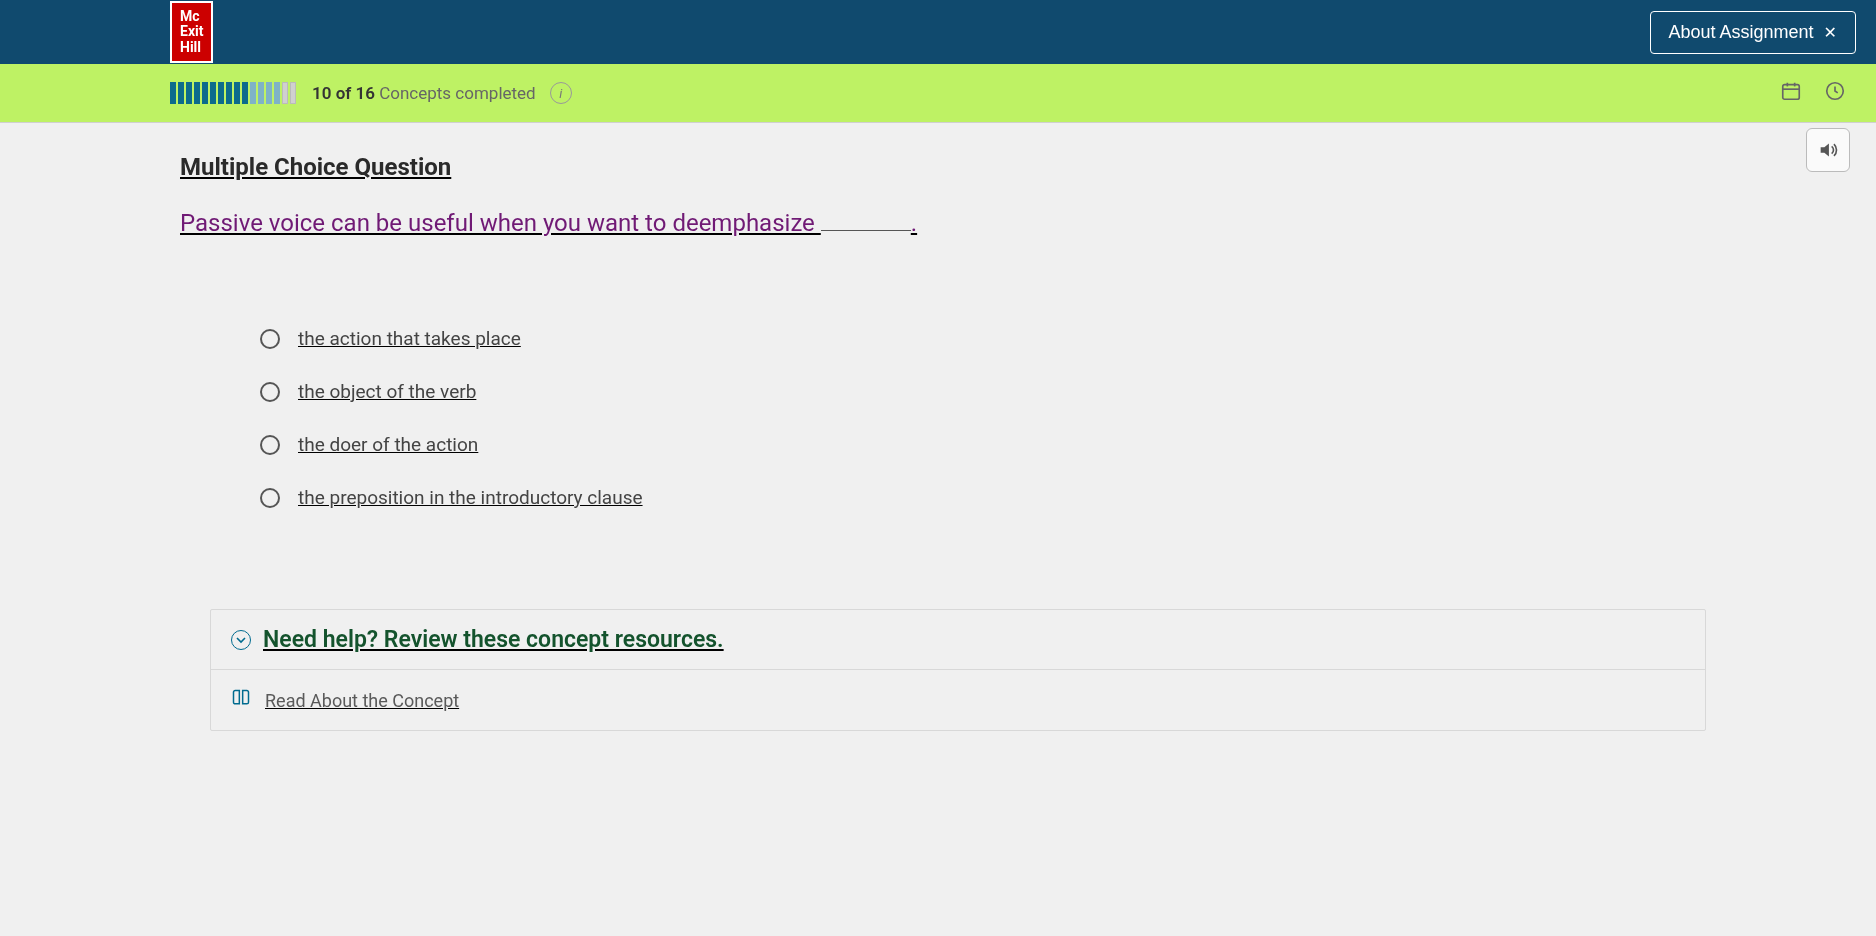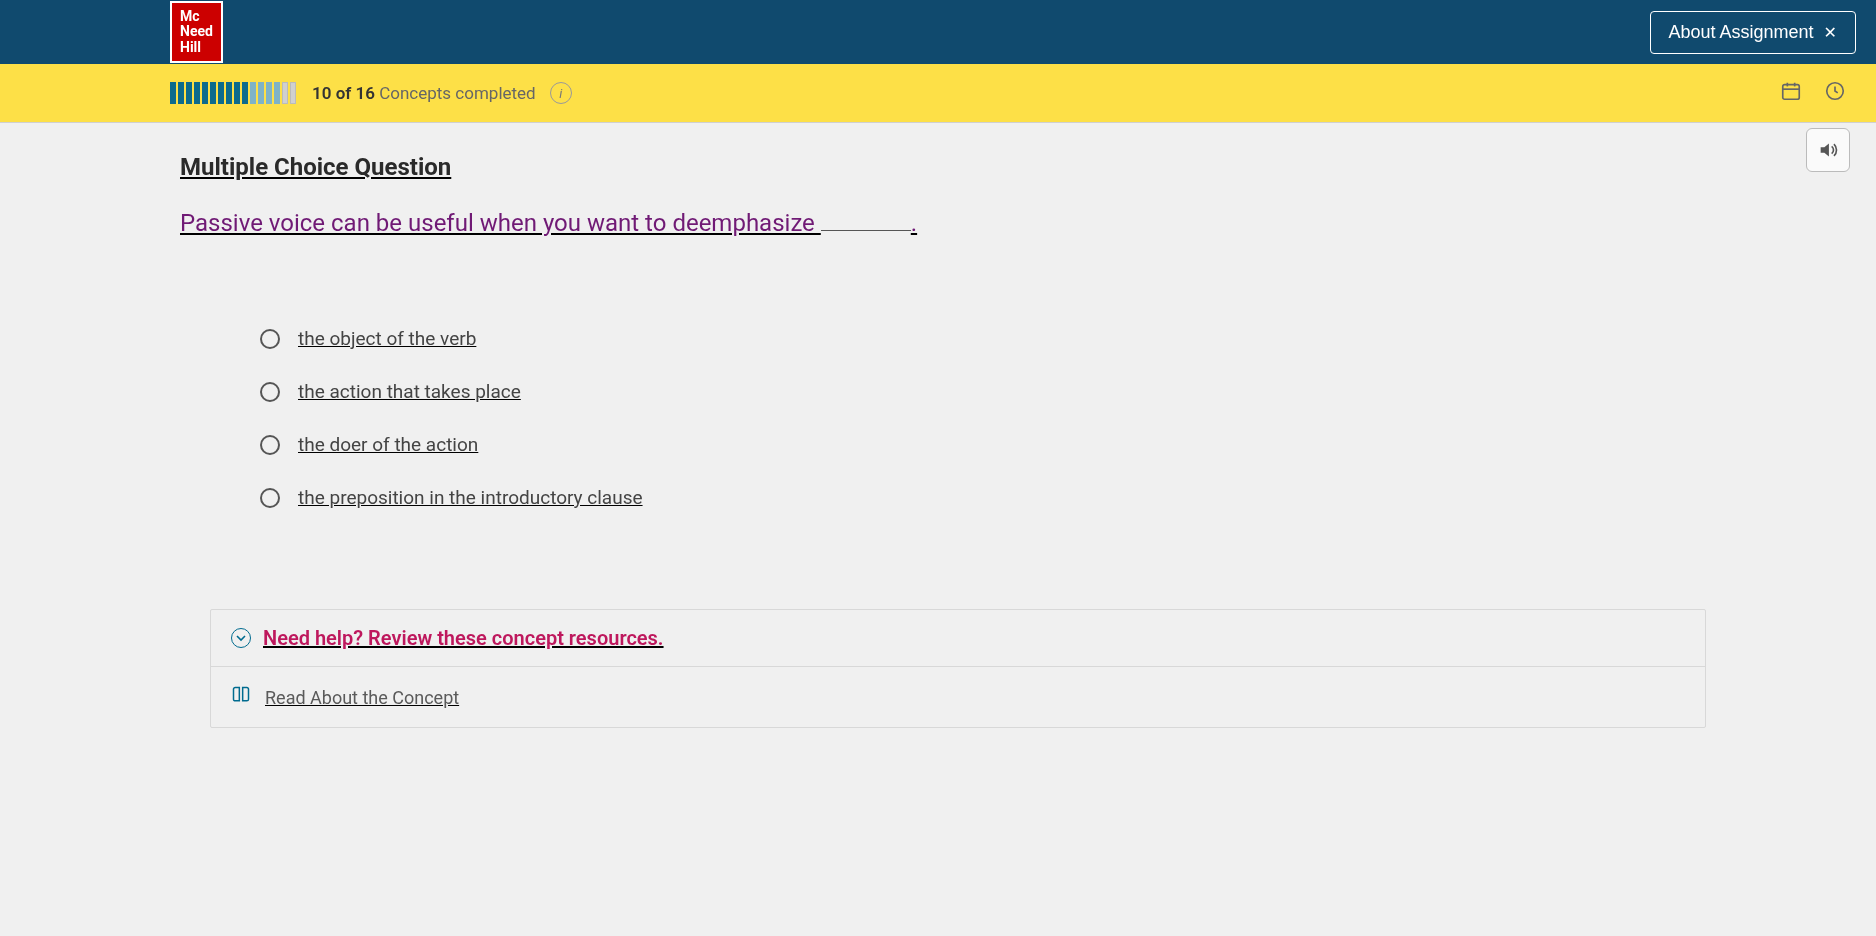--- a/index.html
+++ b/index.html
@@ -48,21 +48,21 @@
     }
     .exit-btn .x {
       font-size: 16px;
     }
     .progress-row {
       display: flex;
       align-items: center;
       padding: 18px 170px 18px 170px;
       border-bottom: 1px solid #d0d0d0;
       position: relative;
-      background: #fde047;
+      background: #bef264;
     }
     .progress-bars {
       display: flex;
       gap: 2px;
       margin-right: 16px;
     }
     .pbar {
       width: 6px;
       height: 22px;
     }
@@ -164,23 +164,23 @@
     .help-section {
       margin-left: 30px;
       border: 1px solid #d8d8d8;
       border-radius: 2px;
     }
     .help-header {
       padding: 16px 20px;
       display: flex;
       align-items: center;
       gap: 12px;
-      color: #be185d;
+      color: #14532d;
       font-weight: 600;
-      font-size: 20px;
+      font-size: 23px;
       cursor: pointer;
       border-bottom: 1px solid #d8d8d8;
     }
     .chevron-circle {
       width: 20px;
       height: 20px;
       border: 1.5px solid #006b8f;
       border-radius: 50%;
       display: flex;
       align-items: center;
@@ -195,21 +195,21 @@
       font-size: 18px;
       cursor: pointer;
     }
   </style>
 </head>
 <body>
 
 <div class="top-bar">
   <div class="logo">
     <span>Mc</span>
-    <span>Need</span>
+    <span>Exit</span>
     <span>Hill</span>
   </div>
   <button class="exit-btn">
     <span>About Assignment</span>
     <span class="x">✕</span>
   </button>
 </div>
 
 <div class="progress-row">
   <div class="progress-bars" id="progress-bars">
@@ -264,25 +264,25 @@
 
   <h2 class="question-title">Multiple Choice Question</h2>
 
   <p class="question-text">
     <span>Passive voice can be useful when you want to deemphasize </span><span class="blank"></span><span>.</span>
   </p>
 
   <div class="options" id="options">
       <div class="option">
         <div class="radio-circle"></div>
-        <div class="option-label">the object of the verb</div>
+        <div class="option-label">the action that takes place</div>
       </div>
       <div class="option">
         <div class="radio-circle"></div>
-        <div class="option-label">the action that takes place</div>
+        <div class="option-label">the object of the verb</div>
       </div>
       <div class="option">
         <div class="radio-circle"></div>
         <div class="option-label">the doer of the action</div>
       </div>
       <div class="option">
         <div class="radio-circle"></div>
         <div class="option-label">the preposition in the introductory clause</div>
       </div>
     </div>

